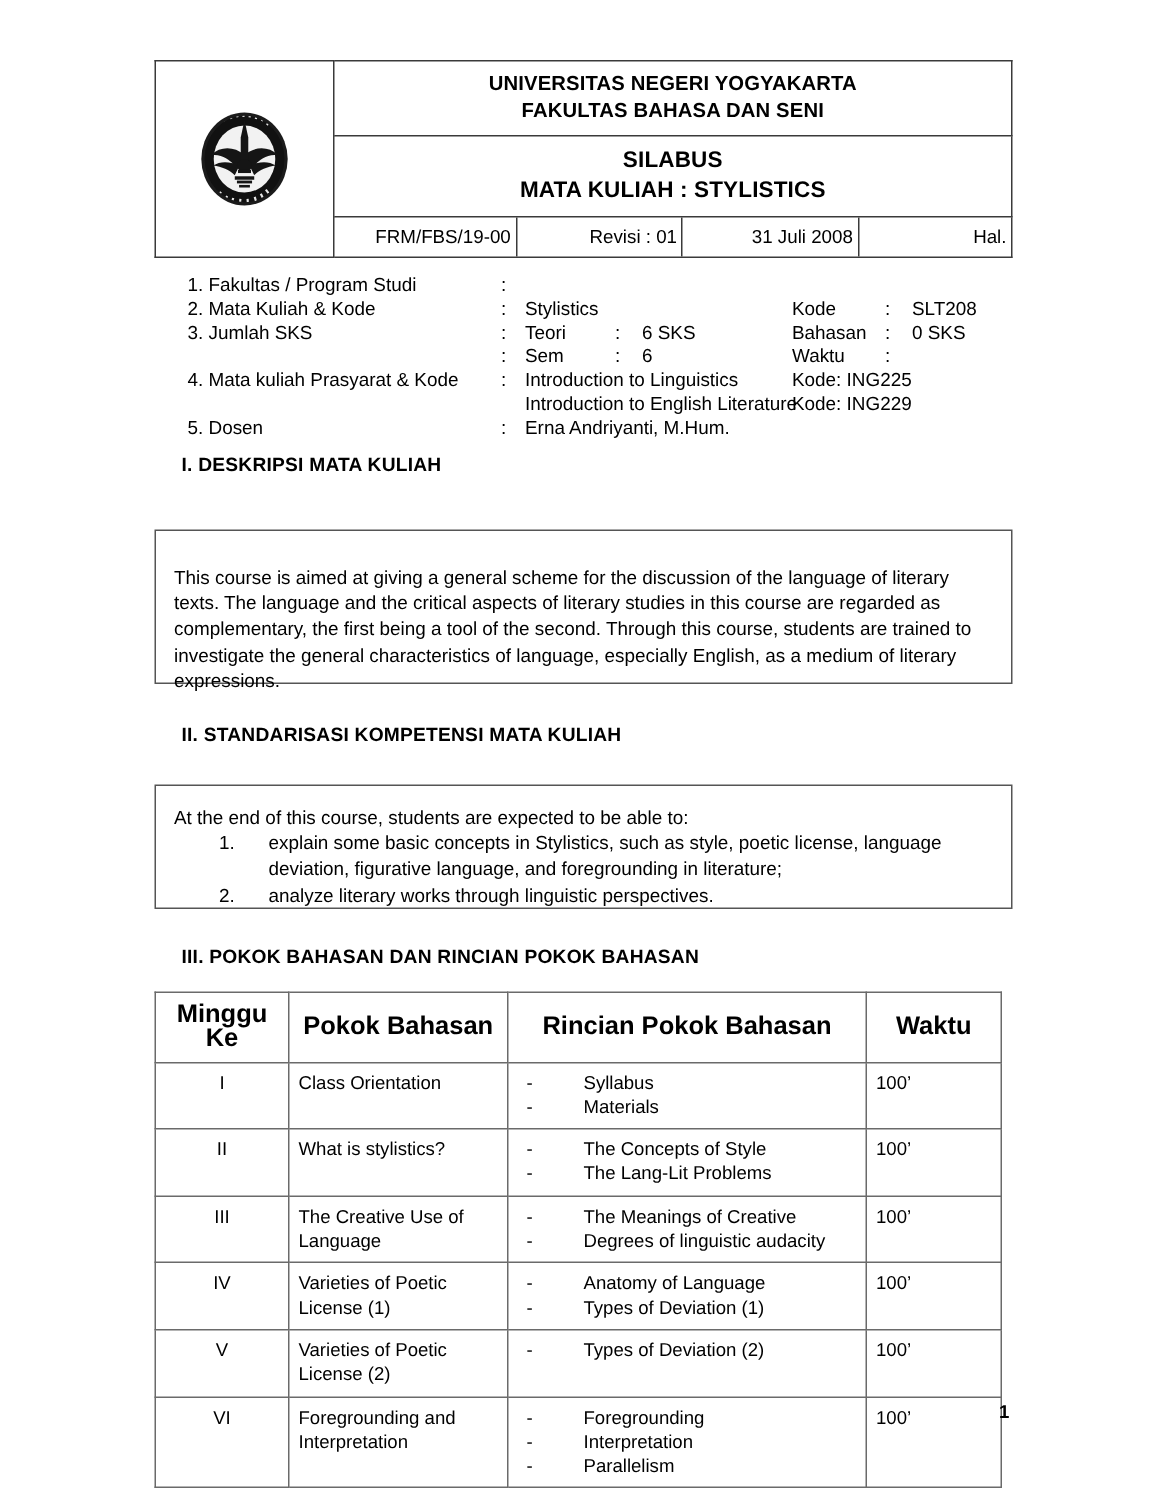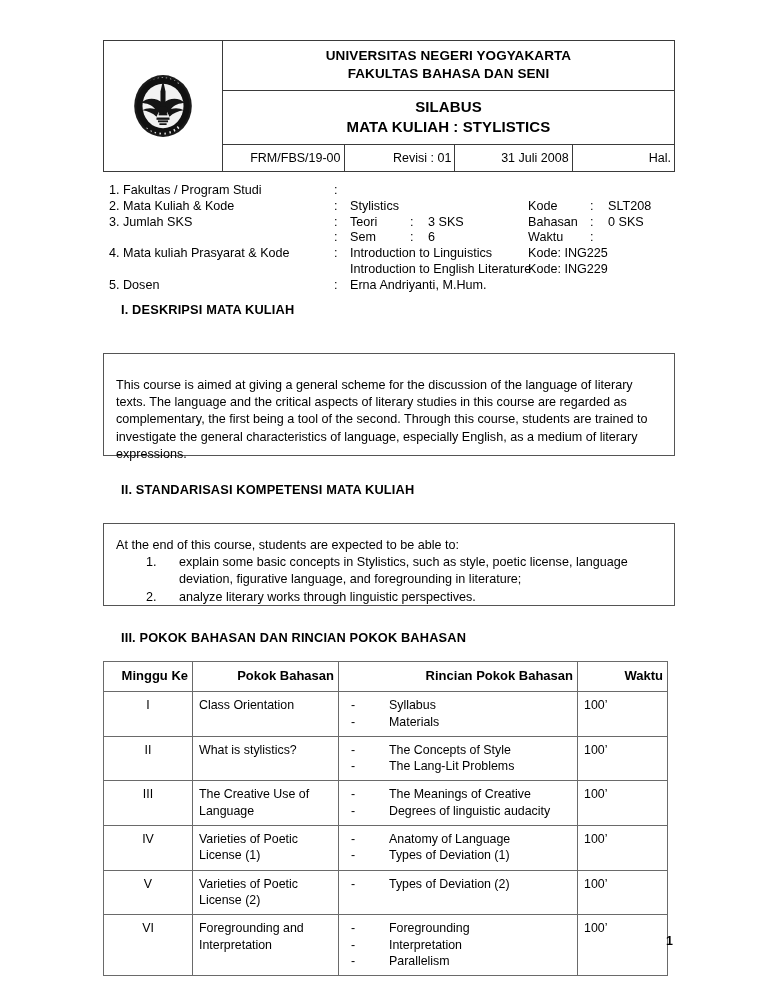--- a/index.html
+++ b/index.html
@@ -92,21 +92,21 @@
     top: 183px;
     width: 580px;
     font-size: 12.6px;
     line-height: 15.8px;
   }
   .info-row {
     position: relative;
     height: 15.8px;
     white-space: nowrap;
   }
-  .info-label { position: absolute; left: 0; top: 0; }
+  .info-label { position: absolute; left: 16px; top: 0; }
   .info-colon { position: absolute; left: 225px; top: 0; }
   .info-val   { position: absolute; left: 241px; top: 0; }
   .sub-colon  { position: absolute; left: 301px; top: 0; }
   .sub-val    { position: absolute; left: 319px; top: 0; }
   .right-label { position: absolute; left: 419px; top: 0; }
   .right-colon { position: absolute; left: 481px; top: 0; }
   .right-val   { position: absolute; left: 499px; top: 0; }
   .kode-right  { position: absolute; left: 419px; top: 0; }
 
   
@@ -172,24 +172,24 @@
   }
   .topic-table th,
   .topic-table td {
     border: 1px solid #6a6a6a;
     vertical-align: top;
     padding: 5px 6px 6px 6px;
     line-height: 16.3px;
   }
   .topic-table th {
     font-weight: bold;
-    text-align: right;
+    text-align: center;
     vertical-align: middle;
     padding: 6px 4px 7px 4px;
-    font-size: 13px;
+    font-size: 17px;
   }
   .col-week   { width: 89px; }
   .col-topic  { width: 146px; }
   .col-detail { width: 239px; }
   .col-time   { width: 90px; }
 
   .cell-week { text-align: center; }
   .cell-time { text-align: left; }
 
   .detail-list {
@@ -313,21 +313,21 @@
       <span class="right-label">Kode</span>
       <span class="right-colon">:</span>
       <span class="right-val">SLT208</span>
     </div>
 
     <div class="info-row">
       <span class="info-label">3. Jumlah SKS</span>
       <span class="info-colon">:</span>
       <span class="info-val">Teori</span>
       <span class="sub-colon">:</span>
-      <span class="sub-val">3 SKS</span>
+      <span class="sub-val">6 SKS</span>
       <span class="right-label">Bahasan</span>
       <span class="right-colon">:</span>
       <span class="right-val">0 SKS</span>
     </div>
 
     <div class="info-row">
       <span class="info-label"></span>
       <span class="info-colon">:</span>
       <span class="info-val">Sem</span>
       <span class="sub-colon">:</span>

